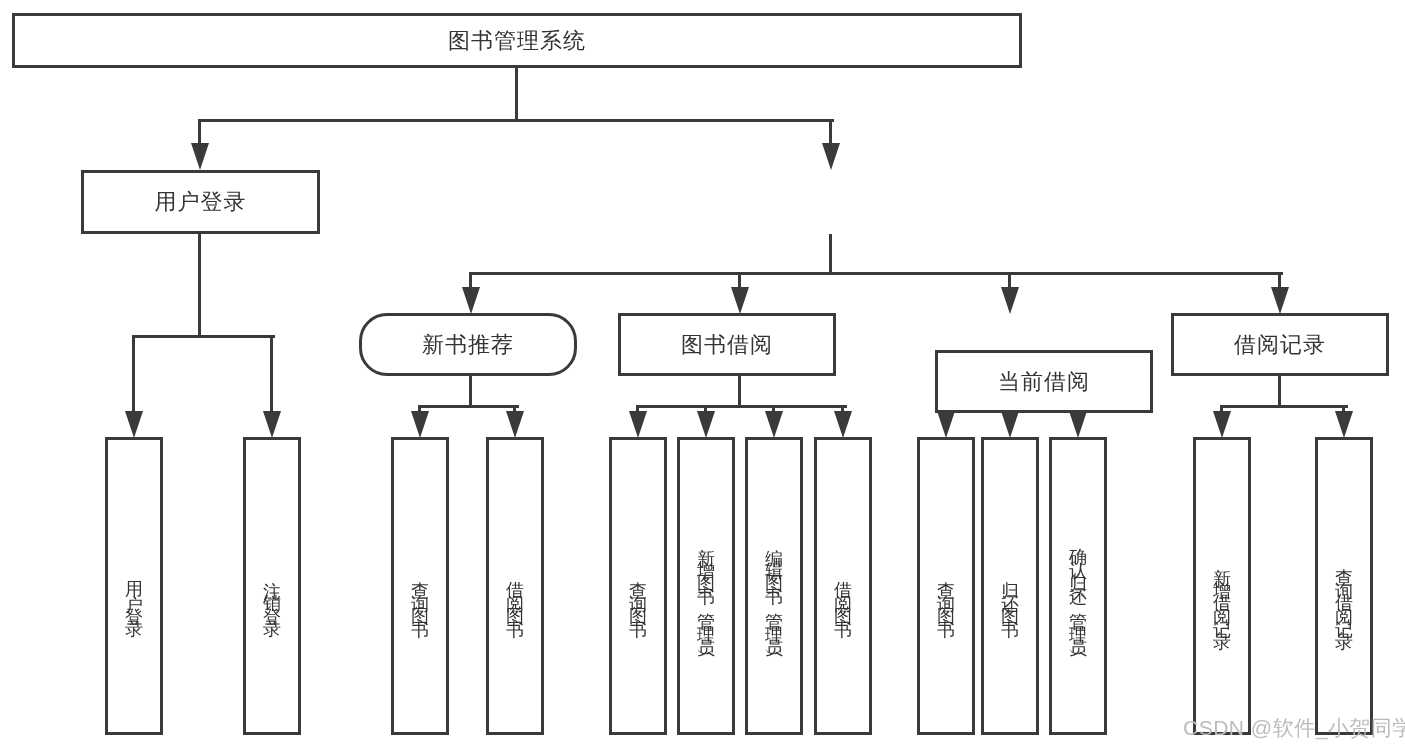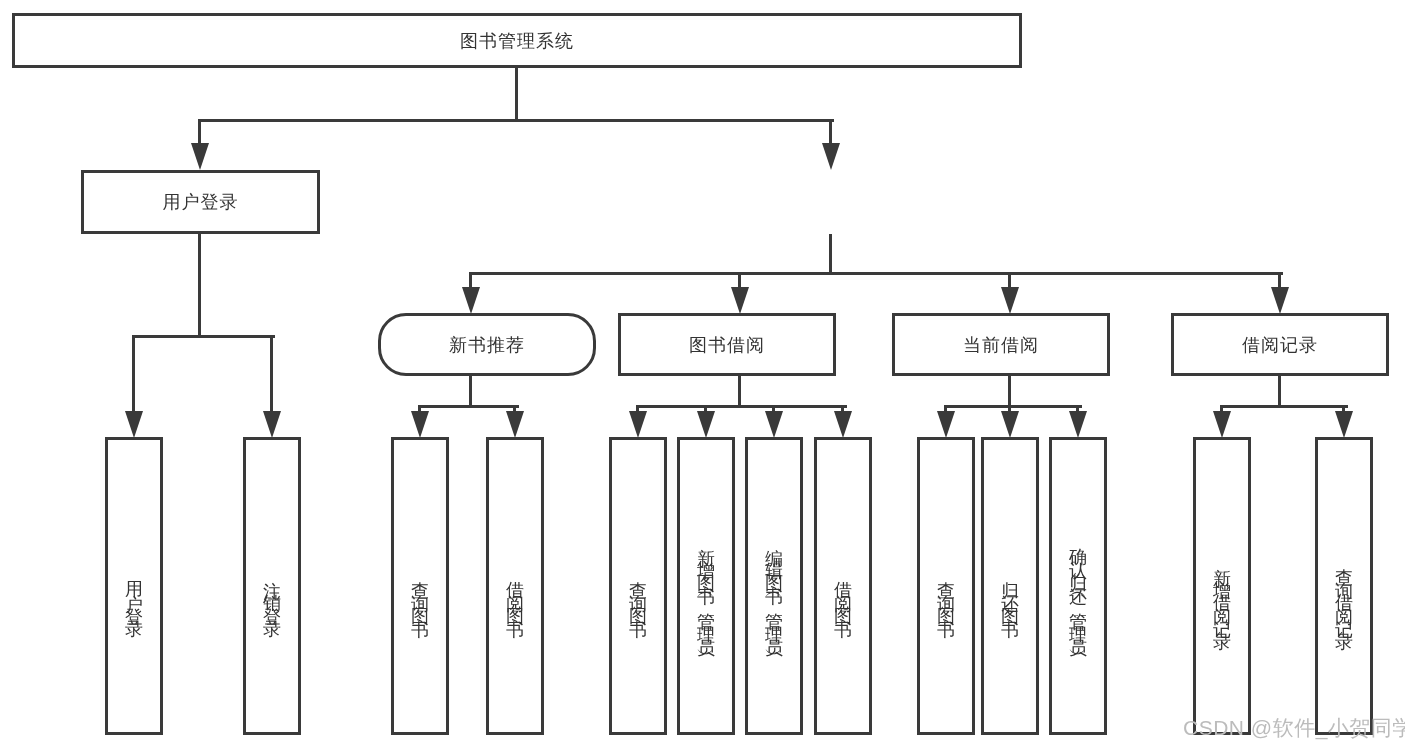--- a/index.html
+++ b/index.html
@@ -24,21 +24,21 @@
     position: absolute;
     border: 3px solid var(--line);
     background: var(--background);
     display: flex;
     align-items: center;
     justify-content: center;
     color: var(--text);
     z-index: 2;
   }
   .h-label {
-    font-size: 18px;
+    font-size: 22px;
     letter-spacing: 1px;
     color: var(--text);
     white-space: nowrap;
   }
   .lvl2 { top: 170px; width: 239px; height: 64px; }
   .lvl3 { top: 313px; width: 218px; height: 63px; }
   .leaf { top: 437px; width: 58px; height: 298px; }
   .v-label {
     writing-mode: vertical-rl;
     text-orientation: mixed;
@@ -111,27 +111,27 @@
   <div class="hline" style="left:469px;  top:272px; width:814px;"></div>
   <div class="vline" style="left:469px;  top:272px; height:22px;"></div>
   <div class="vline" style="left:738px;  top:272px; height:22px;"></div>
   <div class="vline" style="left:1008px; top:272px; height:22px;"></div>
   <div class="vline" style="left:1278px; top:272px; height:22px;"></div>
   <div class="arrow" style="left:462px;  top:287px;"></div>
   <div class="arrow" style="left:731px;  top:287px;"></div>
   <div class="arrow" style="left:1001px; top:287px;"></div>
   <div class="arrow" style="left:1271px; top:287px;"></div>
 
-  <div class="box lvl3" style="left:378px;border-radius:28px;">
+  <div class="box lvl3" style="left:359px;border-radius:28px;">
     <span class="h-label">新书推荐</span>
   </div>
   <div class="box lvl3" style="left:618px;">
     <span class="h-label">图书借阅</span>
   </div>
-  <div class="box lvl3" style="left:892px;">
+  <div class="box lvl3" style="left:935px;margin-top:37px;">
     <span class="h-label">当前借阅</span>
   </div>
   <div class="box lvl3" style="left:1171px;">
     <span class="h-label">借阅记录</span>
   </div>
 
   <div class="vline" style="left:469px;  top:376px; height:31px;"></div>
   <div class="vline" style="left:738px;  top:376px; height:31px;"></div>
   <div class="vline" style="left:1008px; top:376px; height:31px;"></div>
   <div class="vline" style="left:1278px; top:376px; height:31px;"></div>

